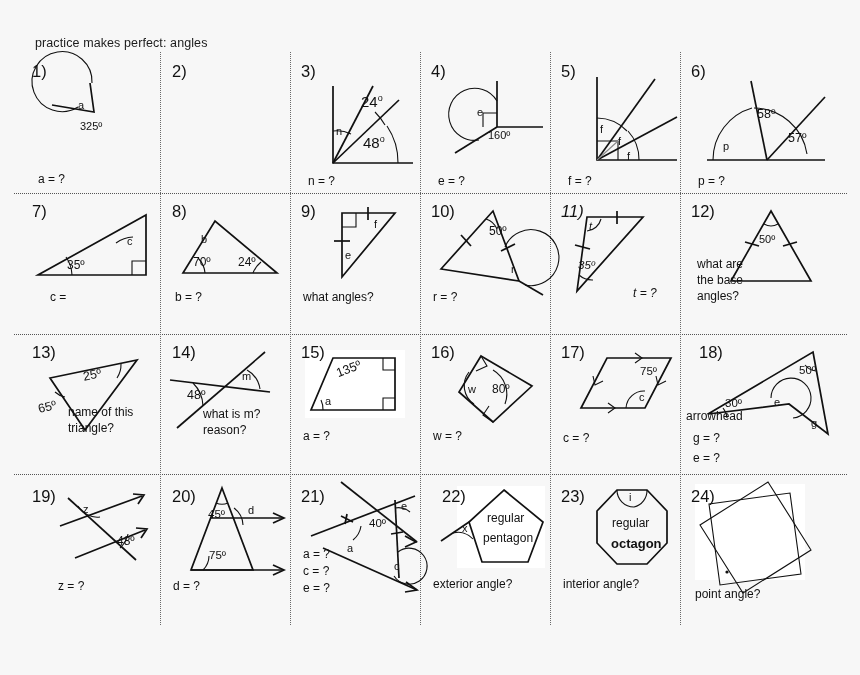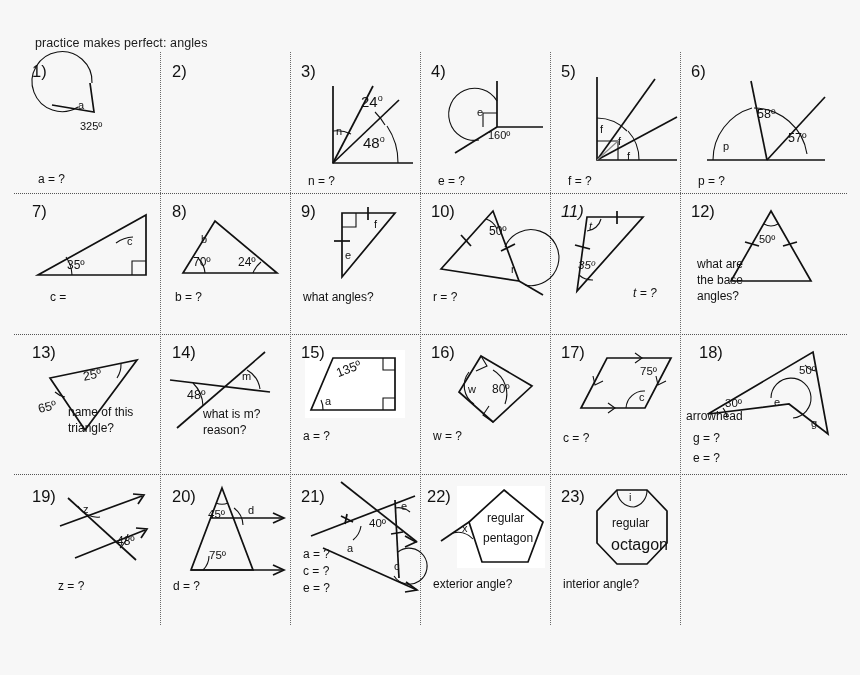--- a/index.html
+++ b/index.html
@@ -398,38 +398,48 @@
     <div class="lbl" style="left:74px;top:39px;font-size:11.5px;">40º</div>
     <div class="lbl" style="left:52px;top:64px;">a</div>
     <div class="lbl" style="left:99px;top:82px;">c</div>
     <div class="ans" style="left:8px;top:68px;">a = ?</div>
     <div class="ans" style="left:8px;top:85px;">c = ?</div>
     <div class="ans" style="left:8px;top:102px;">e = ?</div>
   </div>
 
   <div class="cell" style="left:425px;top:478px;width:125px;height:140px;">
     <div class="whitepatch" style="left:32px;top:8px;width:88px;height:82px;"></div>
-    <div class="qnum" style="left:2px;top:10px;">22)</div>
+    <div class="qnum" style="left:17px;top:10px;">22)</div>
     <svg style="left:0;top:0;" width="125" height="140">
       <path class="shape" d="M 79 12 L 118 44 L 103 84 L 57 84 L 44 44 Z"></path>
       <path class="ln" d="M 44 44 L 16 63"></path>
       <path class="arcs" d="M 28 55 A 20 20 0 0 1 48 61"></path>
     </svg>
     <div class="lbl" style="left:37px;top:44px;">x</div>
     <div class="lbl" style="left:62px;top:33px;font-size:12px;">regular</div>
     <div class="lbl" style="left:58px;top:53px;font-size:12px;">pentagon</div>
     <div class="ans" style="left:8px;top:98px;">exterior angle?</div>
   </div>
 
   <div class="cell" style="left:555px;top:478px;width:125px;height:140px;">
     <div class="qnum" style="left:6px;top:10px;">23)</div>
     <svg style="left:0;top:0;" width="125" height="140">
       <path class="shape" d="M 62 12 L 92 12 L 112 33 L 112 65 L 92 86 L 62 86 L 42 65 L 42 33 Z"></path>
       <path class="arcs" d="M 62 12 A 17 17 0 0 0 79 29 A 17 17 0 0 0 92 12"></path>
     </svg>
     <div class="lbl" style="left:74px;top:13px;">i</div>
     <div class="lbl" style="left:57px;top:38px;font-size:12px;">regular</div>
-    <div class="lbl" style="left:56px;top:58px;font-size:16px;">octagon</div>
+    <div class="lbl" style="left:56px;top:58px;font-size:13px;font-weight:bold;">octagon</div>
     <div class="ans" style="left:8px;top:98px;">interior angle?</div>
   </div>
 
+  <div class="cell" style="left:685px;top:478px;width:165px;height:140px;">
+    <div class="whitepatch" style="left:10px;top:6px;width:110px;height:96px;"></div>
+    <div class="qnum" style="left:6px;top:10px;">24)</div>
+    <svg style="left:0;top:0;" width="165" height="140">
+      <path class="thin" d="M 24 26 L 105 15 L 116 96 L 35 107 Z"></path>
+      <path class="thin" d="M 70 4 L 113 72 L 45 115 L 2 47 Z" transform="translate(13,0)"></path>
+      <circle cx="42" cy="94" r="1.6" fill="#111" stroke="none"></circle>
+    </svg>
+    <div class="ans" style="left:10px;top:108px;">point angle?</div>
+  </div>
 
 </div>
 
 </body></html>

